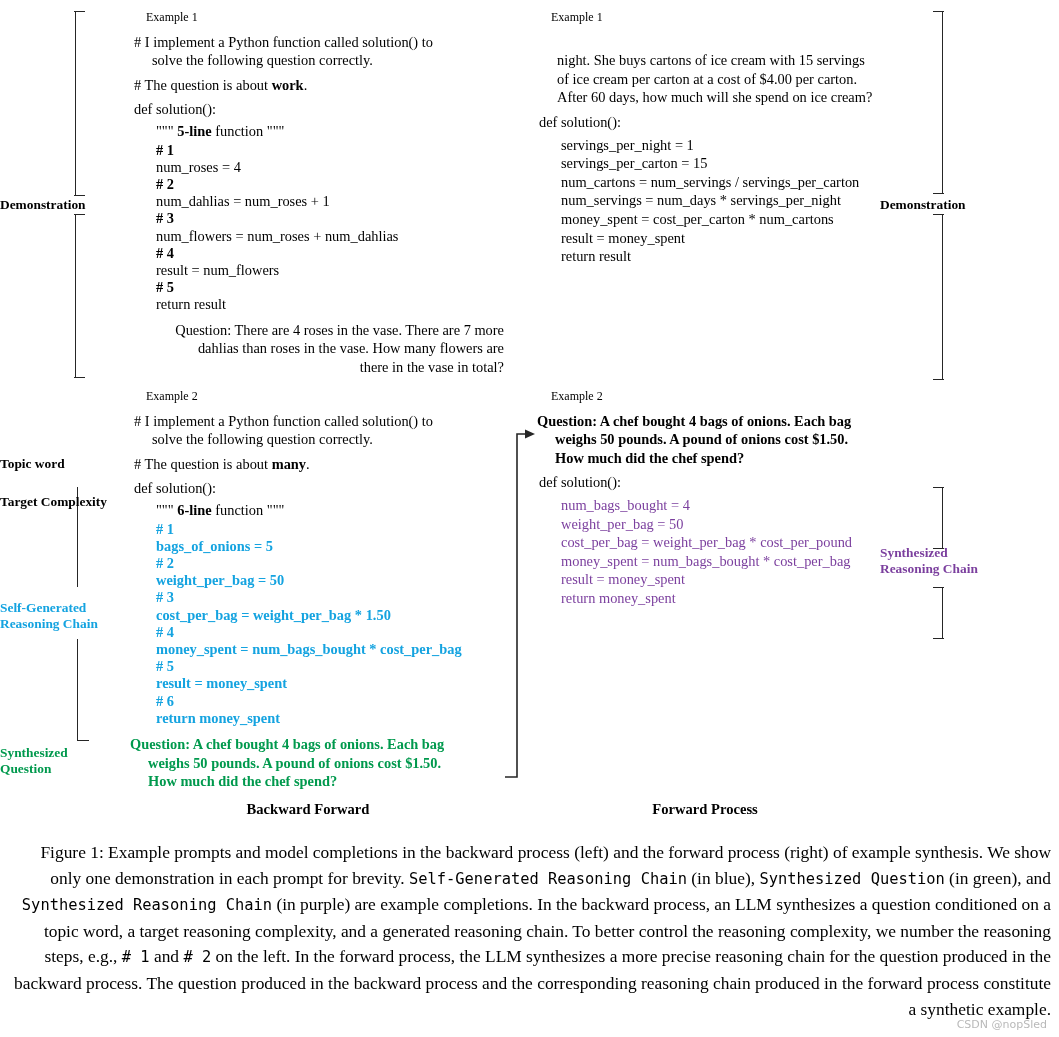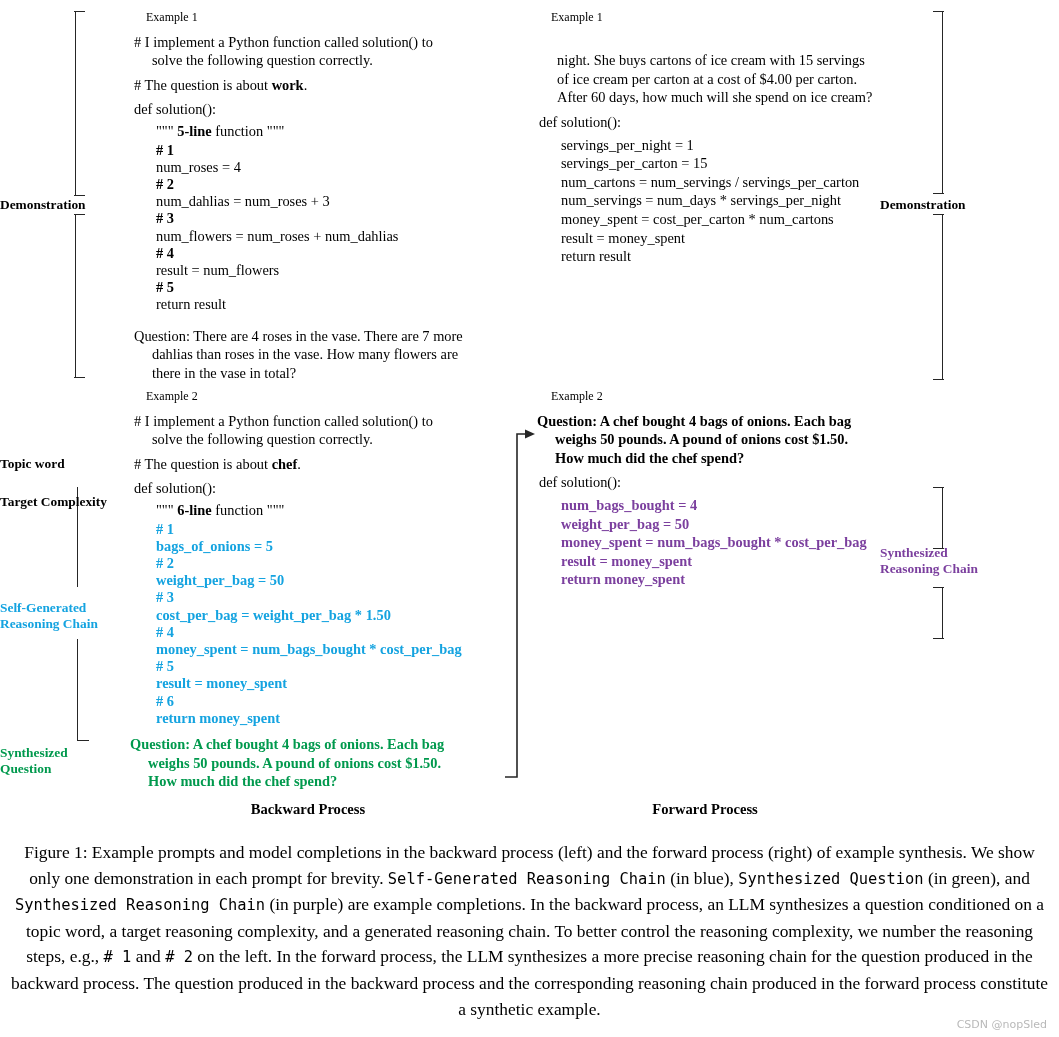--- a/index.html
+++ b/index.html
@@ -21,21 +21,21 @@
   .ex-title{font-size:12px;margin:0 0 6px 12px;}
   .para{margin:0 0 6px 0;text-indent:0;padding-left:18px;}
   .para > .hang{margin-left:-18px;}
   .codeline{margin:0;white-space:nowrap;}
   .ind2{padding-left:22px;}
   .tight{line-height:17.2px;}
   .b{font-weight:bold;}
 
   .blue{color:#14A3E0;font-weight:bold;}
   .green{color:#00994D;font-weight:bold;}
-  .purple{color:#7B3F9E;font-weight:bold;}
+  .purple{color:#7B3F9E;font-weight:normal;}
 
   
   .side-label{
     position:absolute;text-align:left;font-weight:bold;
     font-size:13.4px;line-height:16px;
   }
 
   
   .bracket{position:absolute;border-left:1.6px solid #262626;}
   .bracket.with-caps:before,
@@ -48,21 +48,21 @@
 
   
   .proc-label{position:absolute;font-weight:bold;font-size:14.6px;}
 
   
   .arrow-svg{position:absolute;left:0;top:0;pointer-events:none;}
 
   
   .caption{
     position:absolute;left:8px;top:840px;width:1043px;
-    font-size:17.4px;line-height:25.6px;text-align:center;
+    font-size:17.4px;line-height:25.6px;text-align:right;
   }
   .mono{font-family:"DejaVu Sans Mono", monospace;font-size:15.4px;}
 
   .watermark{
     position:absolute;right:12px;bottom:6px;
     font-family:"DejaVu Sans", sans-serif;font-size:11px;color:#b9b9b9;
   }
 </style>
 </head>
 <body>
@@ -87,46 +87,46 @@
       <span>"""</span>
       <span class="b">5-line</span>
       <span>function</span>
       <span>"""</span>
     </div>
 
     <div class="tight">
       <div class="codeline ind2 b"># 1</div>
       <div class="codeline ind2">num_roses = 4</div>
       <div class="codeline ind2 b"># 2</div>
-      <div class="codeline ind2">num_dahlias = num_roses + 3</div>
+      <div class="codeline ind2">num_dahlias = num_roses + 1</div>
       <div class="codeline ind2 b"># 3</div>
       <div class="codeline ind2">num_flowers = num_roses + num_dahlias</div>
       <div class="codeline ind2 b"># 4</div>
       <div class="codeline ind2">result = num_flowers</div>
       <div class="codeline ind2 b"># 5</div>
       <div class="codeline ind2">return result</div>
     </div>
 
-    <div class="para" style="margin-top:13px;">
+    <div class="para" style="margin-top:7px;text-align:right;">
       <span class="hang">Question: There are 4 roses in the vase. There are 7 more</span><br>
       <span>dahlias than roses in the vase. How many flowers are</span><br>
       <span>there in the vase in total?</span>
     </div>
   </div>
 
   <div class="col colL" style="top:387px;">
     <div class="ex-title">Example 2</div>
 
     <div class="para">
       <span class="hang"># I implement a Python function called solution() to</span><br>
       <span>solve the following question correctly.</span>
     </div>
 
     <div class="para">
-      <span class="hang"># The question is about </span><span class="b">chef</span><span>.</span>
+      <span class="hang"># The question is about </span><span class="b">many</span><span>.</span>
     </div>
 
     <div class="codeline" style="margin-bottom:3px;">def solution():</div>
 
     <div class="codeline ind2" style="margin-bottom:1px;">
       <span>"""</span>
       <span class="b">6-line</span>
       <span>function</span>
       <span>"""</span>
     </div>
@@ -183,20 +183,21 @@
       <span class="hang">Question: A chef bought 4 bags of onions. Each bag</span><br>
       <span>weighs 50 pounds. A pound of onions cost $1.50.</span><br>
       <span>How much did the chef spend?</span>
     </div>
 
     <div class="codeline" style="margin-bottom:4px;">def solution():</div>
 
     <div>
       <div class="codeline ind2 purple">num_bags_bought = 4</div>
       <div class="codeline ind2 purple">weight_per_bag = 50</div>
+      <div class="codeline ind2 purple">cost_per_bag = weight_per_bag * cost_per_pound</div>
       <div class="codeline ind2 purple">money_spent = num_bags_bought * cost_per_bag</div>
       <div class="codeline ind2 purple">result = money_spent</div>
       <div class="codeline ind2 purple">return money_spent</div>
     </div>
   </div>
 
   <div class="bracket with-caps" style="left:75px;top:11px;height:185px;"></div>
   <div class="bracket with-caps" style="left:75px;top:214px;height:164px;"></div>
 
   <div class="bracket" style="left:77px;top:487px;height:100px;"></div>
@@ -224,21 +225,21 @@
     <div>Question</div>
   </div>
 
   <div class="side-label" style="left:880px;top:197px;width:160px;">Demonstration</div>
 
   <div class="side-label purple" style="left:880px;top:545px;width:160px;">
     <div>Synthesized</div>
     <div>Reasoning Chain</div>
   </div>
 
-  <div class="proc-label" style="left:188px;top:801px;width:240px;text-align:center;">Backward Process</div>
+  <div class="proc-label" style="left:188px;top:801px;width:240px;text-align:center;">Backward Forward</div>
   <div class="proc-label" style="left:585px;top:801px;width:240px;text-align:center;">Forward Process</div>
 
   <svg class="arrow-svg" width="1059" height="828" viewBox="0 0 1059 828">
     <polyline points="505,777 517,777 517,434 525,434" fill="none" stroke="#262626" stroke-width="1.6"></polyline>
     <polygon points="525,429.5 535,434 525,438.5" fill="#262626"></polygon>
   </svg>
 
 </div>
 
 <div class="caption">

